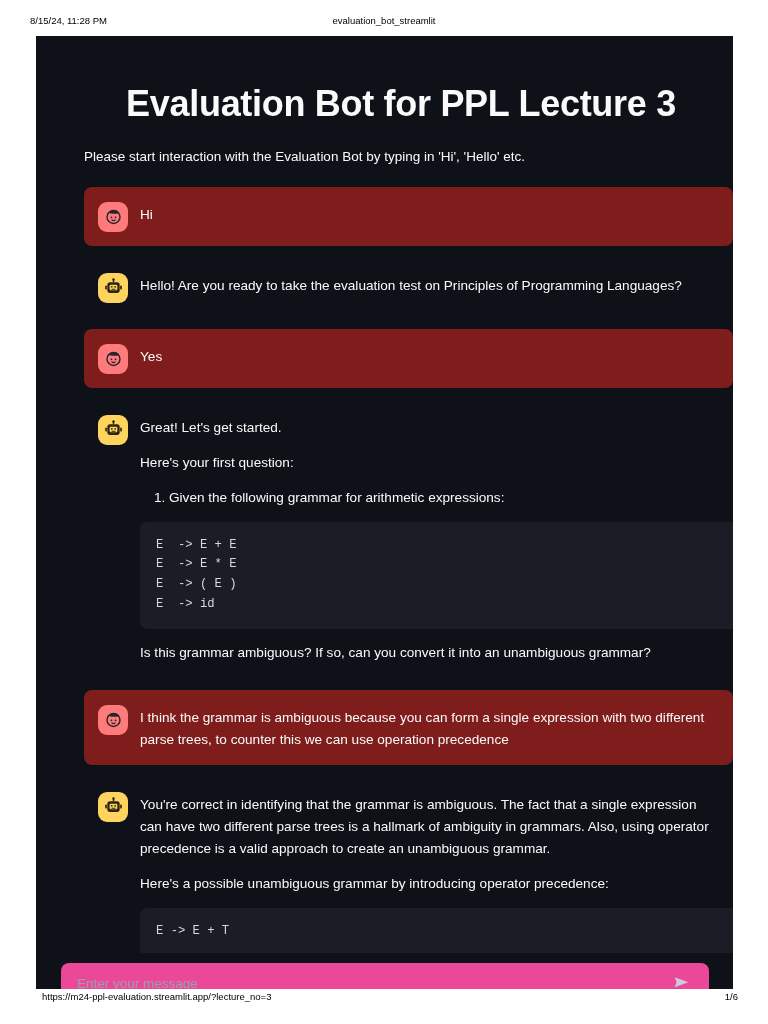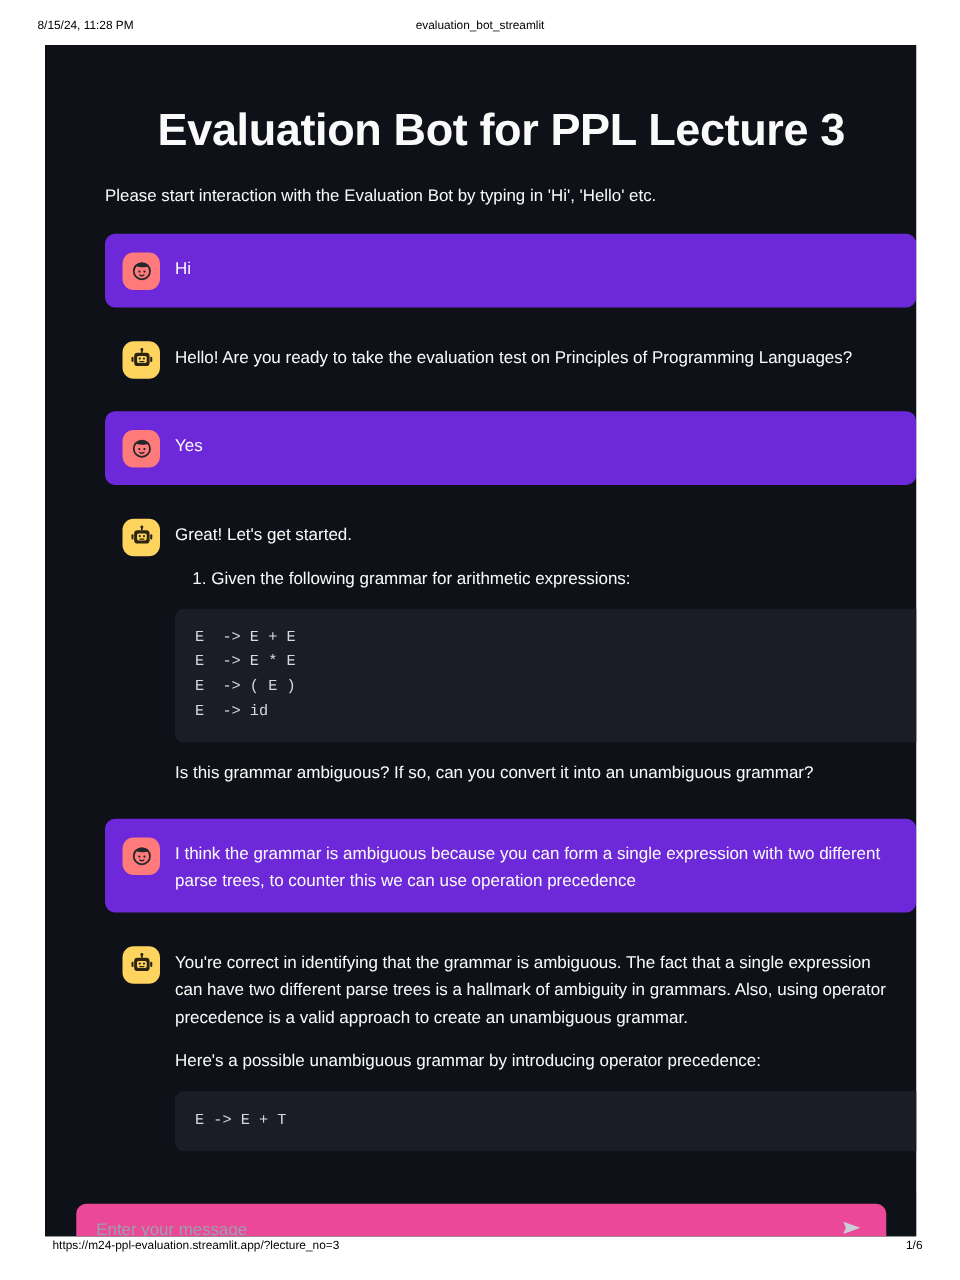--- a/index.html
+++ b/index.html
@@ -111,21 +111,21 @@
 
   .msg {
     display: flex;
     align-items: flex-start;
     gap: 12px;
     padding: 14px 14px 14px 14px;
     margin-bottom: 12px;
     border-radius: 8px;
   }
   .msg.user {
-    background: #6d28d9;
+    background: #7f1d1d;
     justify-content: flex-end;
   }
   .msg.assistant {
     background: transparent;
     padding-left: 14px;
   }
 
   .avatar {
     flex: 0 0 auto;
     width: 30px;
@@ -293,20 +293,21 @@
               <rect x="7.1" y="8.6" width="9.8" height="7" rx="1.6" fill="#ffd45e"></rect>
               <circle cx="9.9" cy="11.2" r="1.15" fill="#2a2410"></circle>
               <circle cx="14.1" cy="11.2" r="1.15" fill="#2a2410"></circle>
               <rect x="9.3" y="13.6" width="5.4" height="1.3" rx="0.65" fill="#2a2410"></rect>
               <rect x="1.5" y="9.4" width="2.1" height="5.3" rx="1.05" fill="#2a2410"></rect>
               <rect x="20.4" y="9.4" width="2.1" height="5.3" rx="1.05" fill="#2a2410"></rect>
             </svg>
           </div>
           <div class="bubble">
             <p>Great! Let's get started.</p>
+            <p>Here's your first question:</p>
             <ol>
               <li>Given the following grammar for arithmetic expressions:</li>
             </ol>
             <div class="codeblock">E  -&gt; E + E
 E  -&gt; E * E
 E  -&gt; ( E )
 E  -&gt; id</div>
             <p>Is this grammar ambiguous? If so, can you convert it into an unambiguous grammar?</p>
           </div>
         </div>

